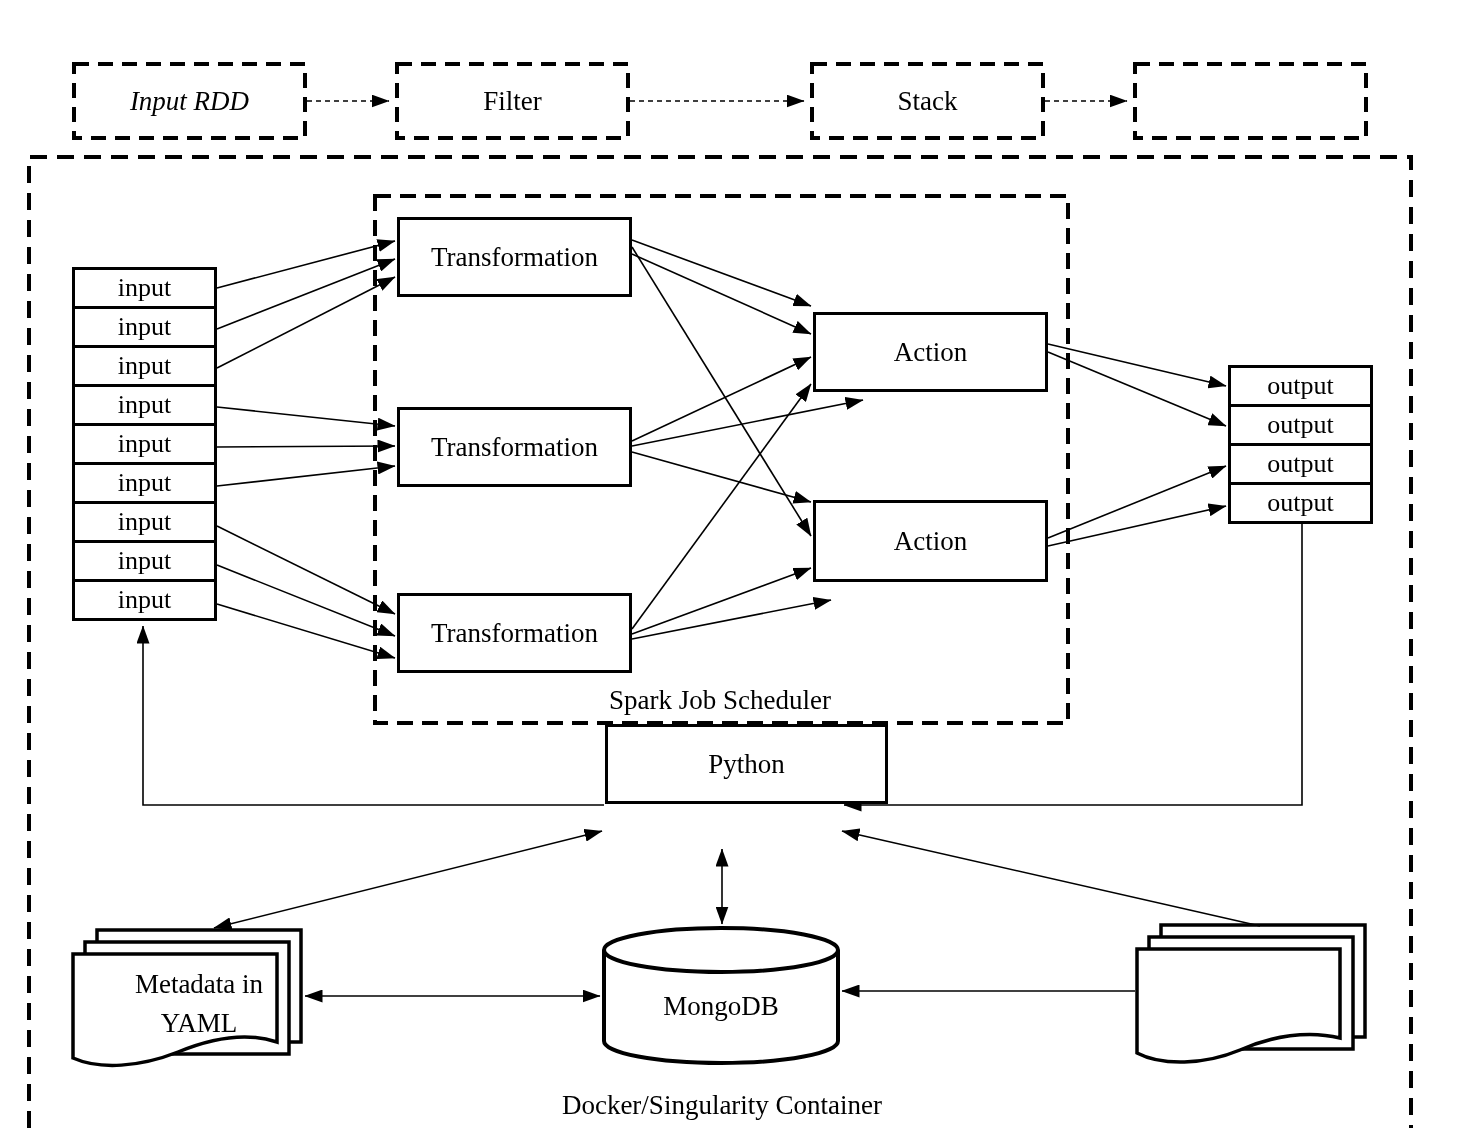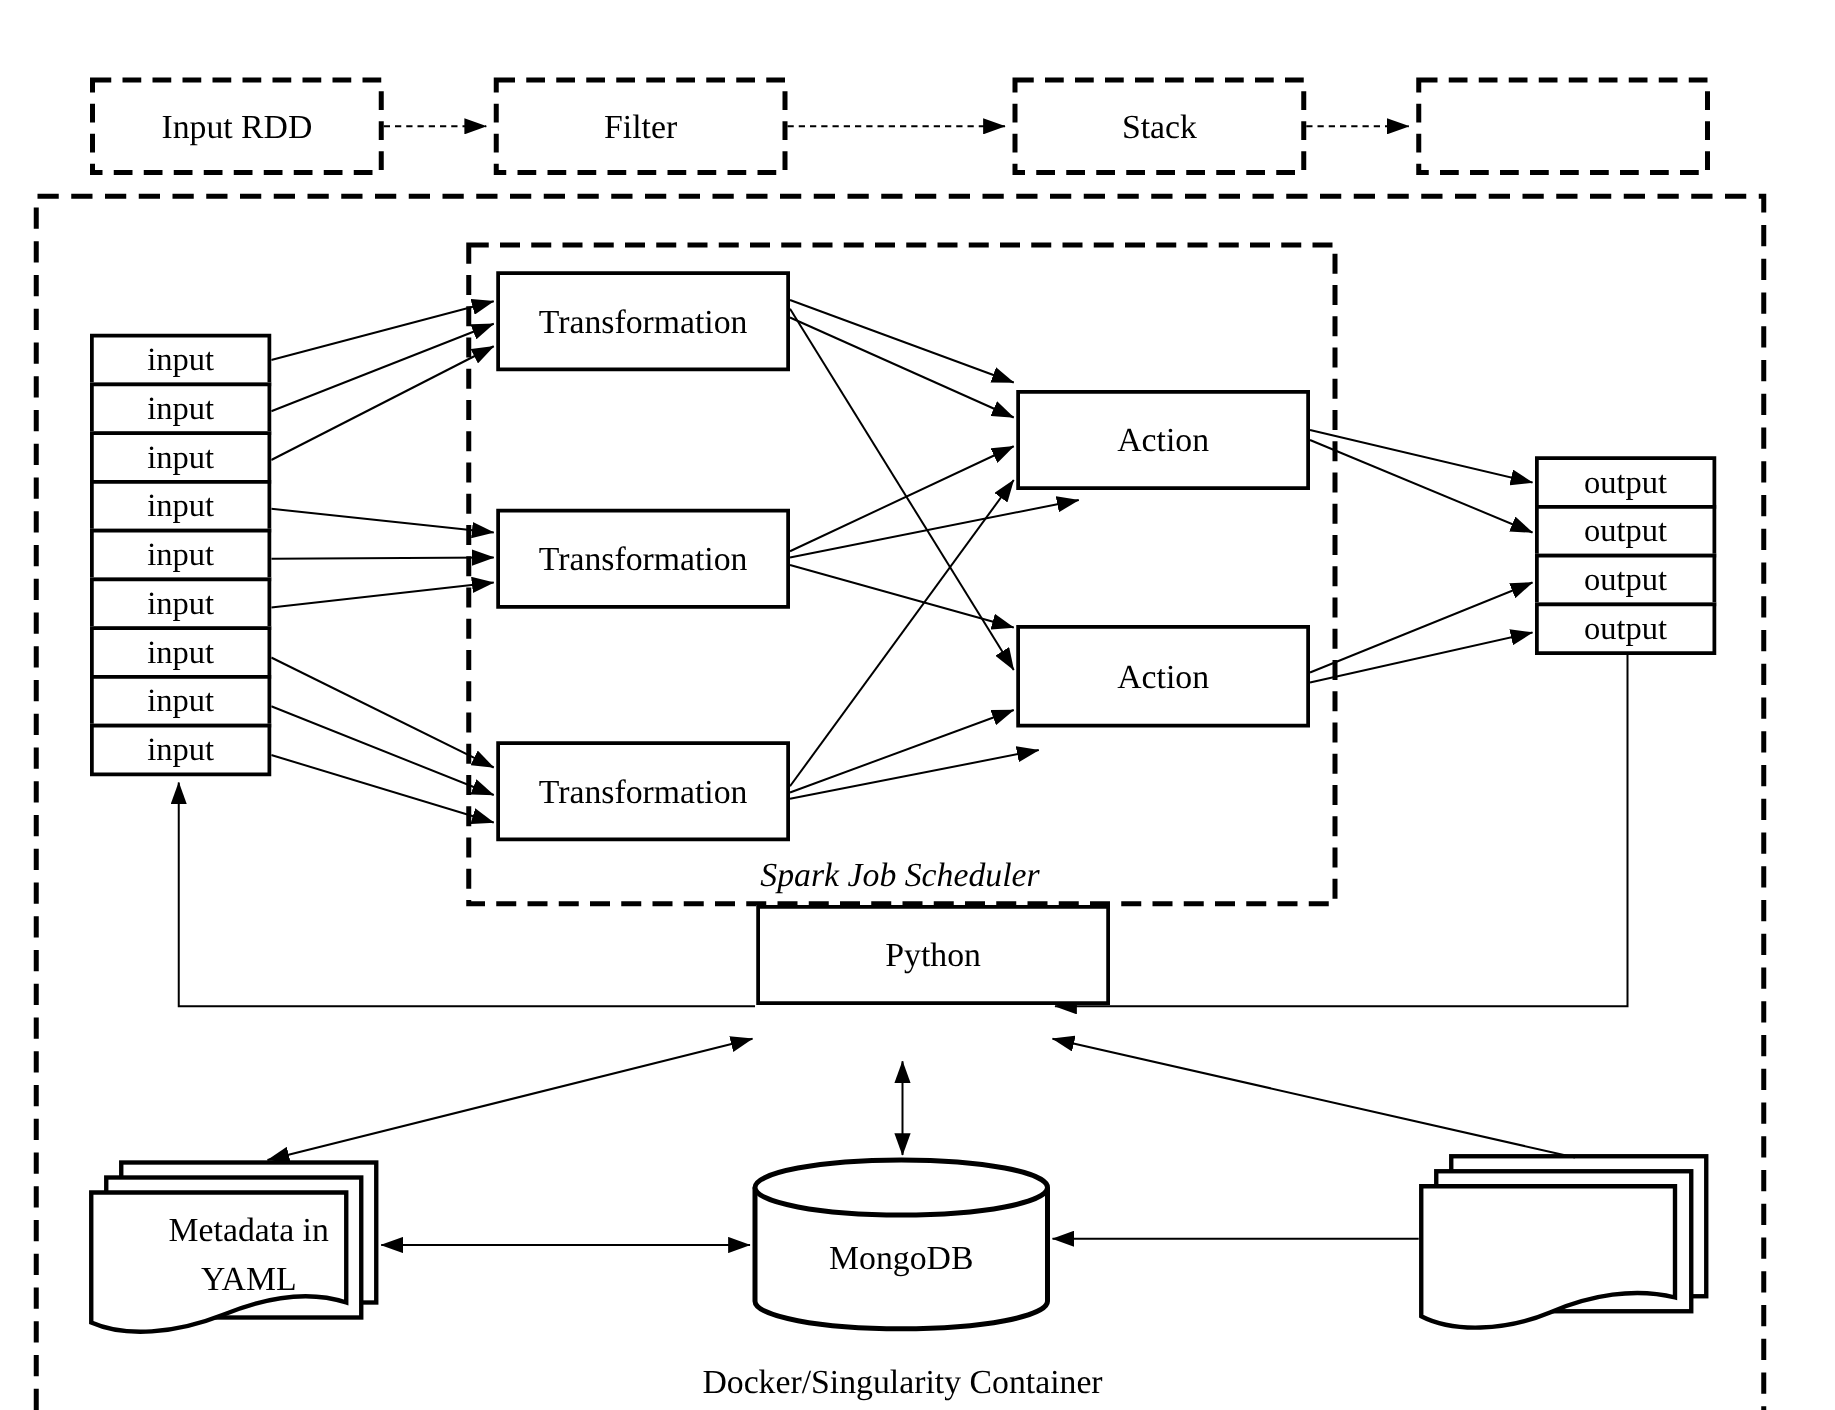--- a/index.html
+++ b/index.html
@@ -111,21 +111,21 @@
 
     <g stroke-width="1.6">
       <line x1="214" y1="928" x2="602" y2="831" marker-start="url(#arr)" marker-end="url(#arr)"></line>
       <line x1="722" y1="849" x2="722" y2="924" marker-start="url(#arr)" marker-end="url(#arr)"></line>
       <line x1="305" y1="996" x2="600" y2="996" marker-start="url(#arr)" marker-end="url(#arr)"></line>
       <line x1="1135" y1="991" x2="842" y2="991" marker-end="url(#arr)"></line>
       <line x1="1260" y1="926" x2="842" y2="831" marker-end="url(#arr)"></line>
     </g>
   </svg>
 
-  <div class="node plain" style="left:72px;top:62px;width:235px;height:78px;">Input RDD</div>
+  <div class="node plain" style="left:72px;top:62px;width:235px;height:78px;font-style:italic;">Input RDD</div>
   <div class="node plain" style="left:395px;top:62px;width:235px;height:78px;text-align:right;">Filter</div>
   <div class="node plain" style="left:810px;top:62px;width:235px;height:78px;text-align:right;">Stack</div>
 
   <div class="stack" style="left:72px;top:267px;width:145px;">
     <div class="row">input</div>
     <div class="row">input</div>
     <div class="row">input</div>
     <div class="row">input</div>
     <div class="row">input</div>
     <div class="row">input</div>
@@ -141,21 +141,21 @@
   <div class="node solid" style="left:813px;top:312px;width:235px;height:80px;">Action</div>
   <div class="node solid" style="left:813px;top:500px;width:235px;height:82px;">Action</div>
 
   <div class="stack" style="left:1228px;top:365px;width:145px;">
     <div class="row">output</div>
     <div class="row">output</div>
     <div class="row">output</div>
     <div class="row">output</div>
   </div>
 
-  <div class="node plain" style="left:510px;top:685px;width:420px;height:30px;font-style:italic;">Spark Job Scheduler</div>
+  <div class="node plain" style="left:510px;top:685px;width:420px;height:30px;">Spark Job Scheduler</div>
 
   <div class="node solid" style="left:605px;top:724px;width:283px;height:80px;">Python</div>
 
   <div class="node plain" style="left:604px;top:986px;width:234px;height:40px;">MongoDB</div>
 
   <div class="doc-label" style="left:73px;top:962px;width:204px;height:84px;margin-left:24px;">
     <span>Metadata in</span>
     <span>YAML</span>
   </div>
 

